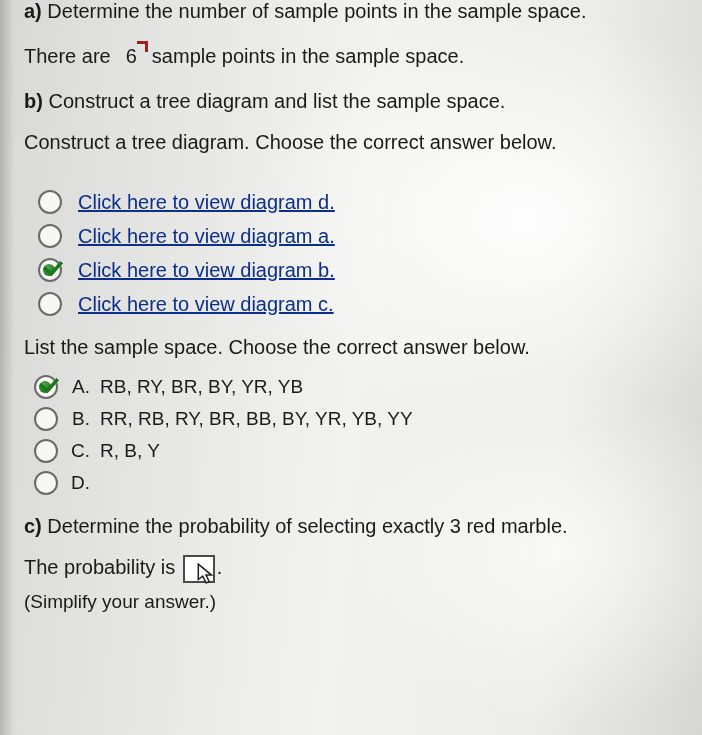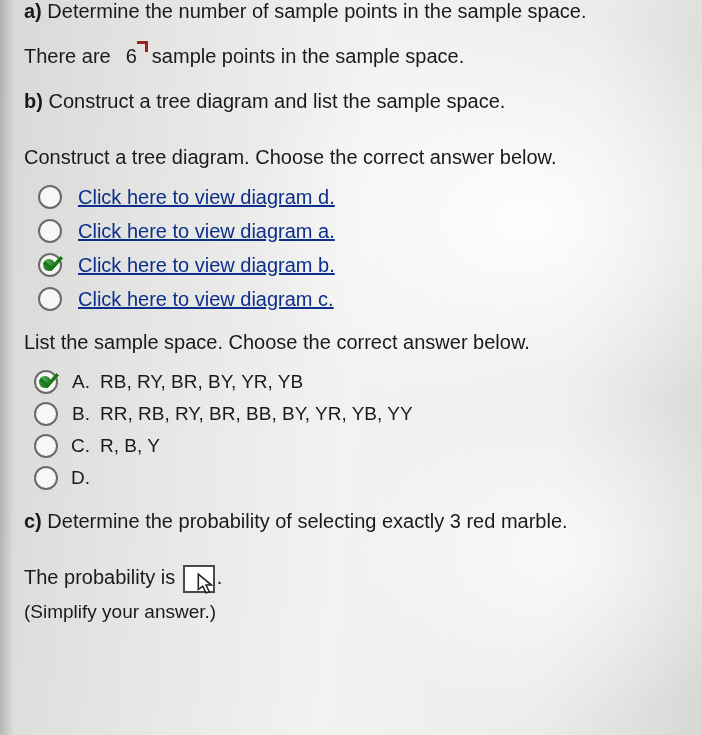--- a/index.html
+++ b/index.html
@@ -12,21 +12,21 @@
       radial-gradient(ellipse 400px 300px at 75% 30%, rgba(255,255,255,.9), rgba(0,0,0,0) 70%),
       radial-gradient(ellipse 300px 250px at 80% 75%, rgba(255,255,255,.7), rgba(0,0,0,0) 70%),
       linear-gradient(95deg,#d8d9d7 0%,#e6e7e5 25%,#f2f2f0 50%,#ececea 78%,#d7d8d5 100%);
     position:relative;
     overflow:hidden;
     box-sizing:border-box;
     padding:0 24px 0 24px;
   }
   .line{margin:0;line-height:1.35}
   .q-a{margin-top:-2px}
-  .gap-sm{margin-top:29px}
+  .gap-sm{margin-top:14px}
   .gap-md{margin-top:18px}
   .bold{font-weight:700}
   .answer-box{
     display:inline-block;
     min-width:22px;
     text-align:center;
     padding:0 4px;
     position:relative;
   }
   .answer-box::after{
@@ -45,21 +45,21 @@
     vertical-align:middle;
     position:relative;
     margin:0 2px;
   }
   .cursor{
     position:absolute;
     left:12px;top:6px;
     pointer-events:none;
   }
   .cursor svg{width:18px;height:22px;display:block}
-  .options{margin-top:14px}
+  .options{margin-top:34px}
   .opt-row{
     display:flex;
     align-items:center;
     gap:16px;
     margin:10px 0 10px 14px;
   }
   .radio{
     width:20px;height:20px;
     border:2px solid #6a6a6a;
     border-radius:50%;

